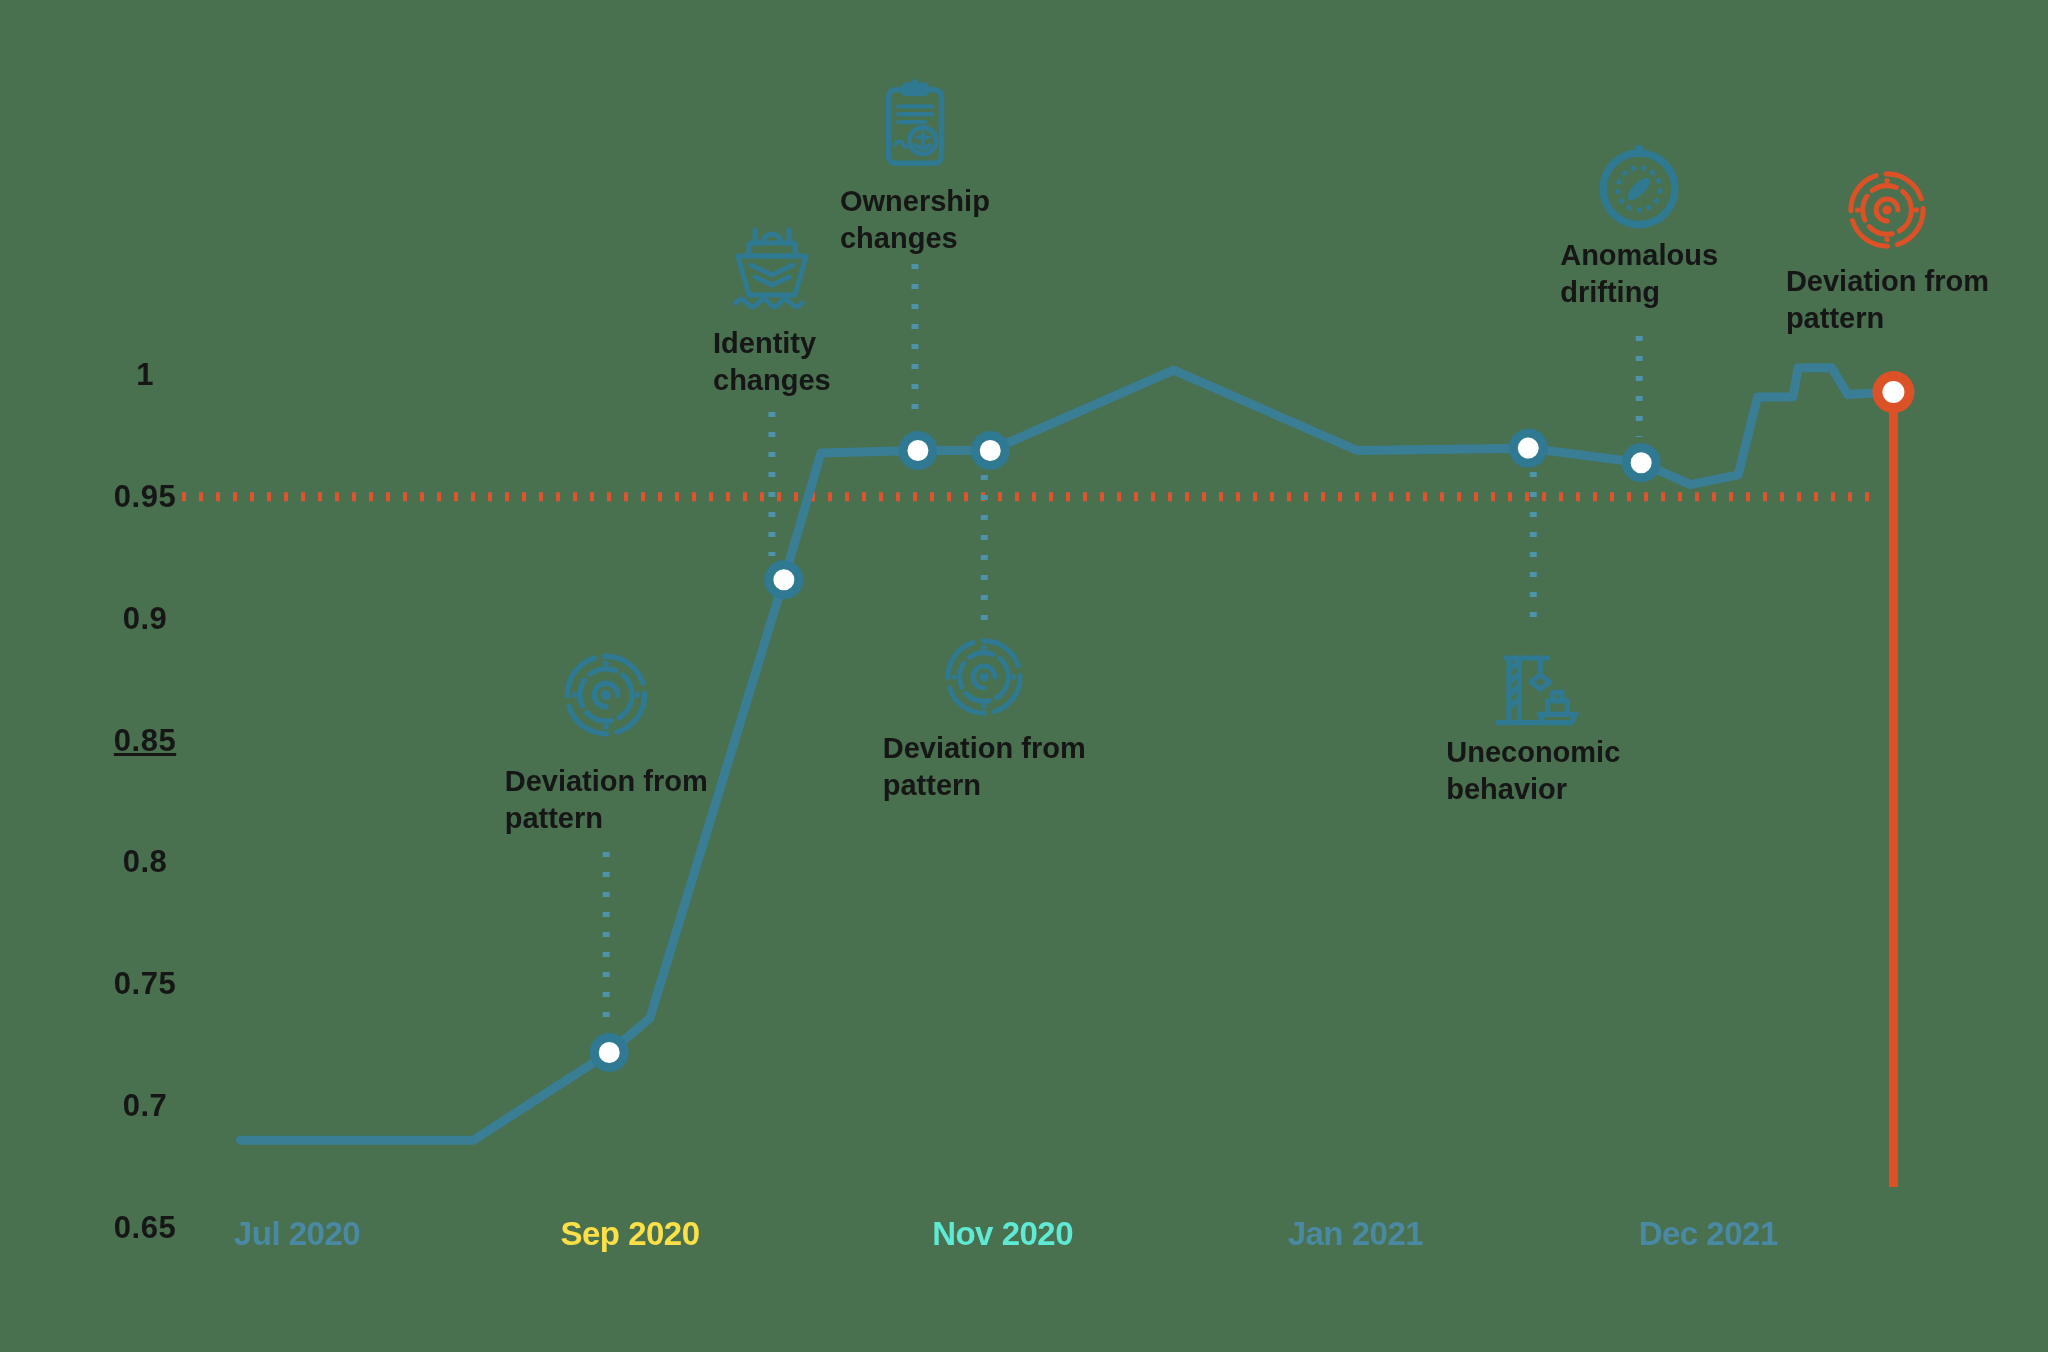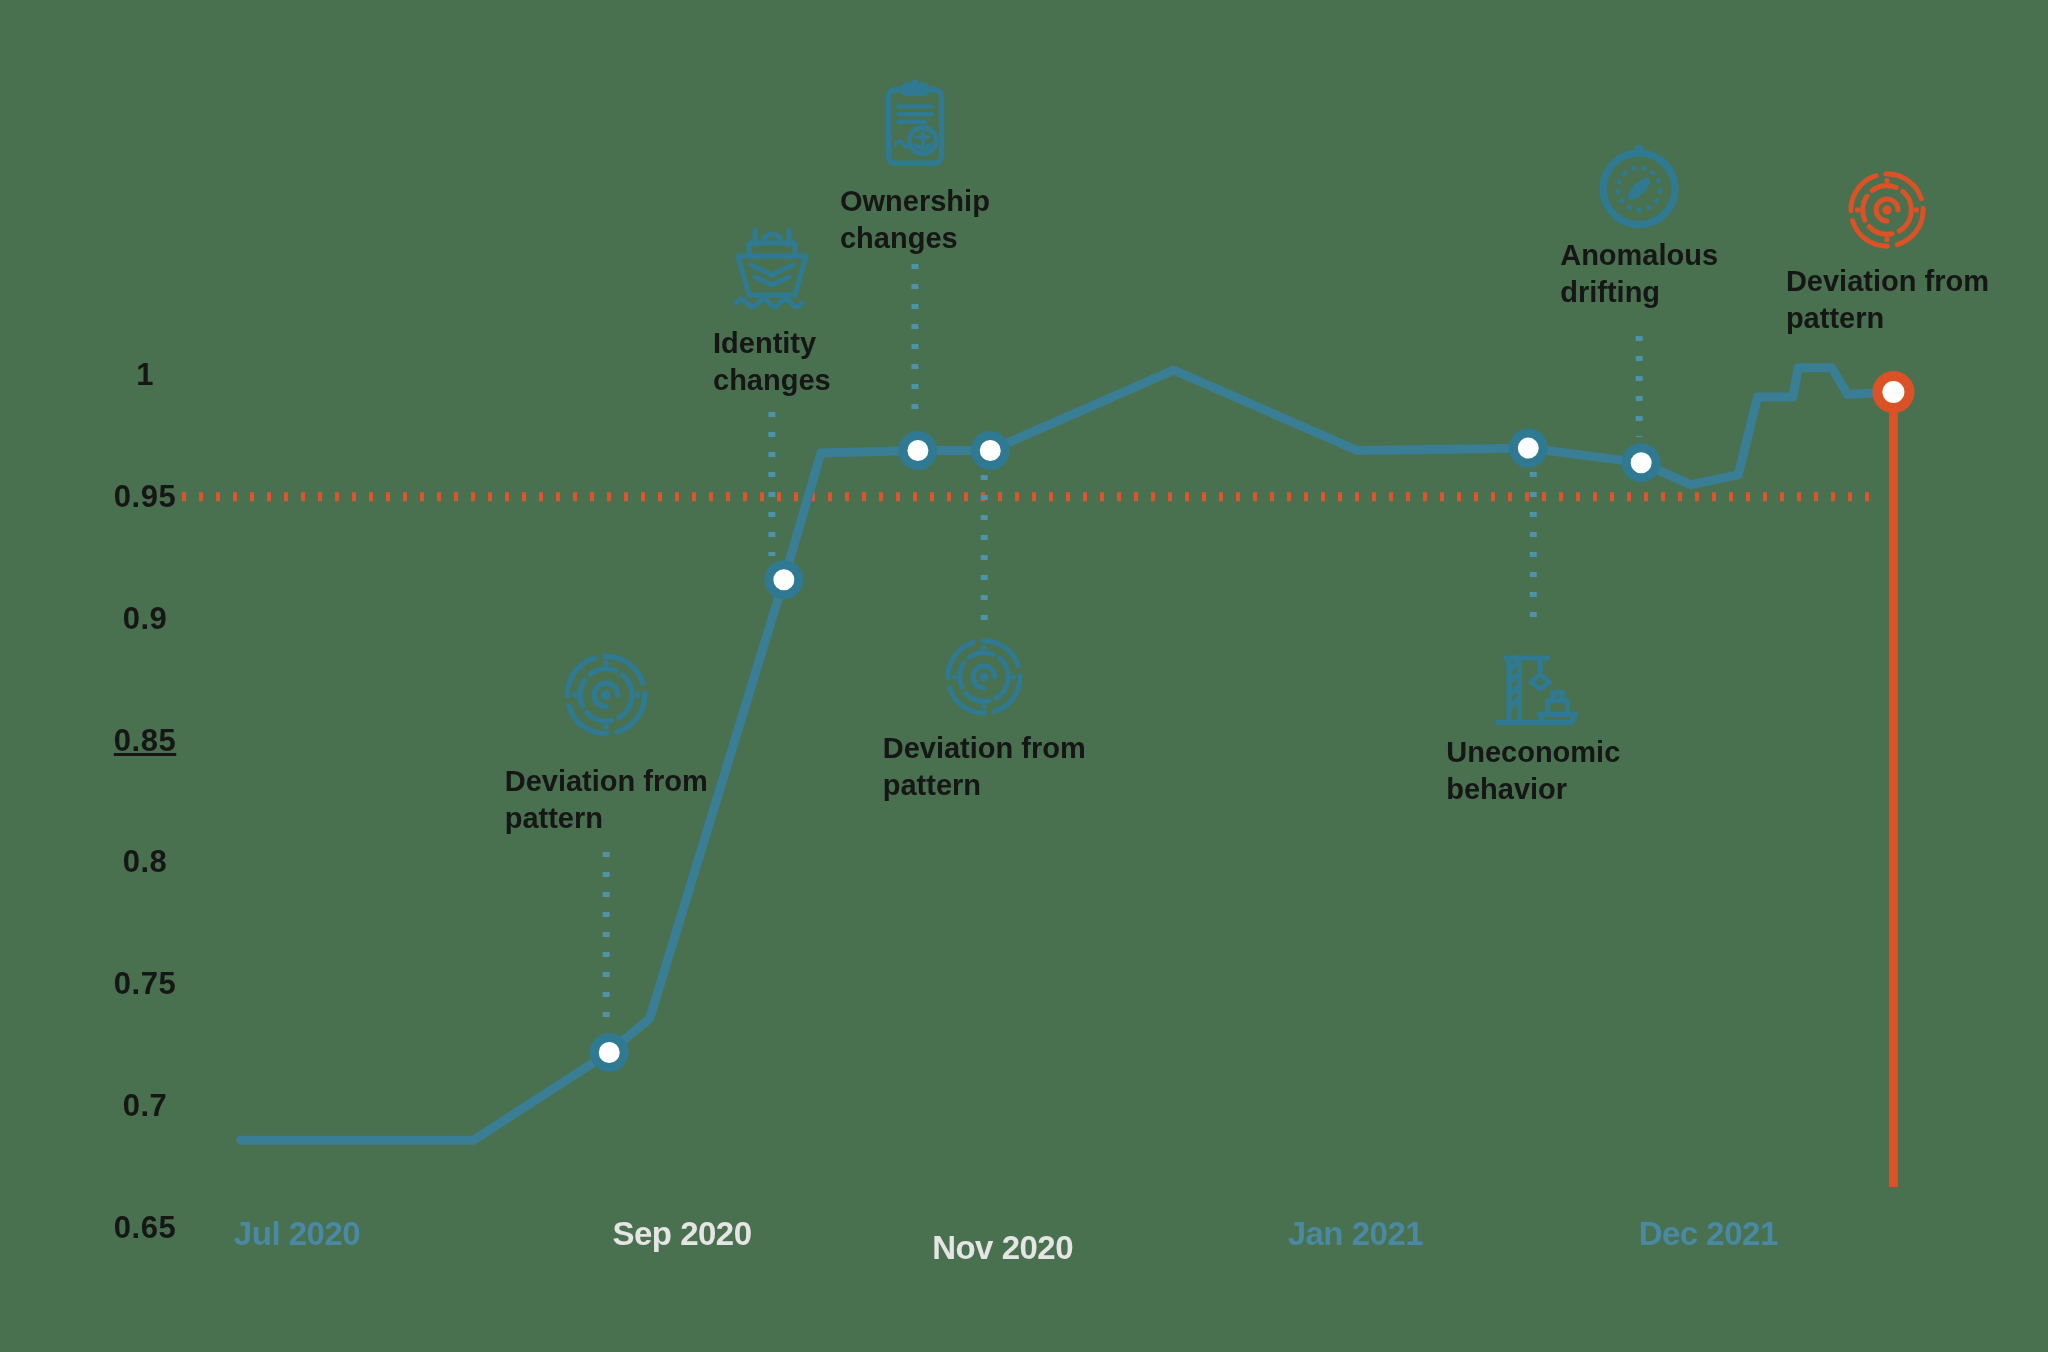--- a/index.html
+++ b/index.html
@@ -105,22 +105,22 @@
   <div id="anno">
       <div class="ylab" style="left: 145px; top: 375px; color: rgb(22, 22, 22);">1</div>
       <div class="ylab" style="left: 145px; top: 496.85px; color: rgb(22, 22, 22);">0.95</div>
       <div class="ylab" style="left: 145px; top: 618.7px; color: rgb(22, 22, 22);">0.9</div>
       <div class="ylab" style="left: 145px; top: 740.55px; color: rgb(22, 22, 22); text-decoration: underline;">0.85</div>
       <div class="ylab" style="left: 145px; top: 862.4px; color: rgb(22, 22, 22);">0.8</div>
       <div class="ylab" style="left: 145px; top: 984.25px; color: rgb(22, 22, 22);">0.75</div>
       <div class="ylab" style="left: 145px; top: 1106.1px; color: rgb(22, 22, 22);">0.7</div>
       <div class="ylab" style="left: 145px; top: 1227.95px; color: rgb(22, 22, 22); text-align: center;">0.65</div>
       <div class="xlab" style="left: 297px; top: 1234px; color: rgb(74, 137, 164);">Jul 2020</div>
-      <div class="xlab" style="left: 682px; top: 1234px; color: #e5e5e5;">Sep 2020</div>
-      <div class="xlab" style="left: 1002.6px; top: 1234px; color: #e5e5e5; margin-top: 14px;">Nov 2020</div>
+      <div class="xlab" style="left: 630px; top: 1234px; color: #fde047;">Sep 2020</div>
+      <div class="xlab" style="left: 1002.6px; top: 1234px; color: #5eead4;">Nov 2020</div>
       <div class="xlab" style="left: 1355.4px; top: 1234px; color: rgb(74, 137, 164);">Jan 2021</div>
       <div class="xlab" style="left: 1708.2px; top: 1234px; color: rgb(74, 137, 164);">Dec 2021</div>
       <div class="evicon" style="left: 606.228px; top: 695px; color: rgb(47, 122, 146);"><svg width="90" height="90" viewBox="0 0 100 100" style="color:#2F7A92">
           <use href="#icon-radar"></use>
         </svg></div>
       <div class="evlab" style="left: 606.228px; top: 800px; color: rgb(22, 22, 22);">
         <div>Deviation from</div>
         <div>pattern</div>
       </div>
       <div class="evicon" style="left: 771.864px; top: 266px; color: rgb(47, 122, 146);"><svg width="100" height="100" viewBox="0 0 100 100" style="color:#2F7A92">

